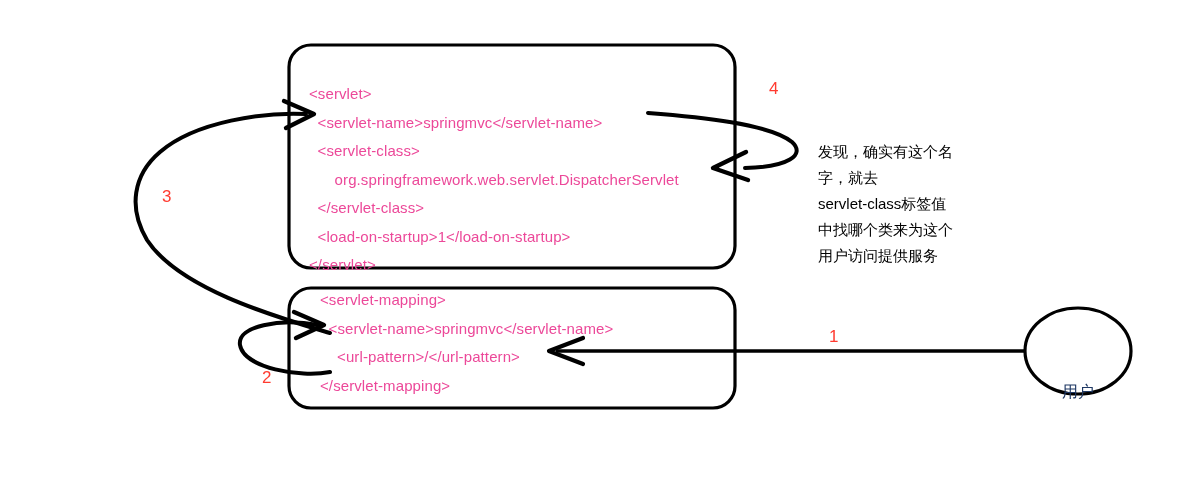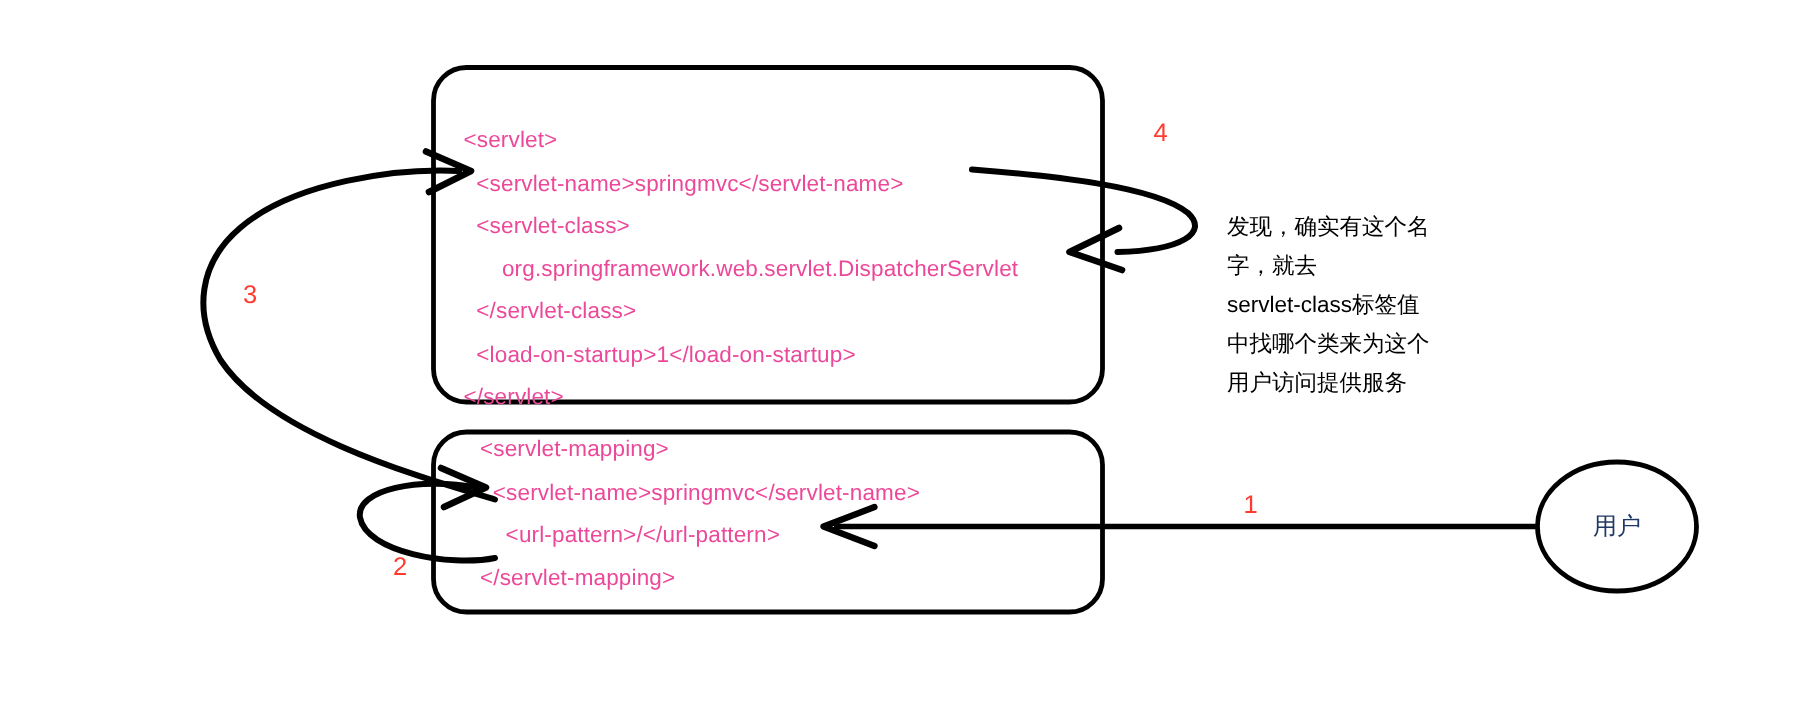--- a/index.html
+++ b/index.html
@@ -46,20 +46,21 @@
     font-size: 17px;
     line-height: 17px;
   }
   .actor-label {
     position: absolute;
     color: #1f3864;
     font-family: "Liberation Sans", "DejaVu Sans", sans-serif;
     font-size: 16px;
     line-height: 16px;
     white-space: pre;
+    margin-top: 40px;
   }
 </style>
 </head>
 <body>
 
 <div id="stage">
 
   <svg class="svg-layer" viewBox="0 0 1202 478">
 
     <rect x="289" y="45" width="446" height="223" rx="22" ry="22" fill="none" stroke="#000000" stroke-width="3.2"></rect>

